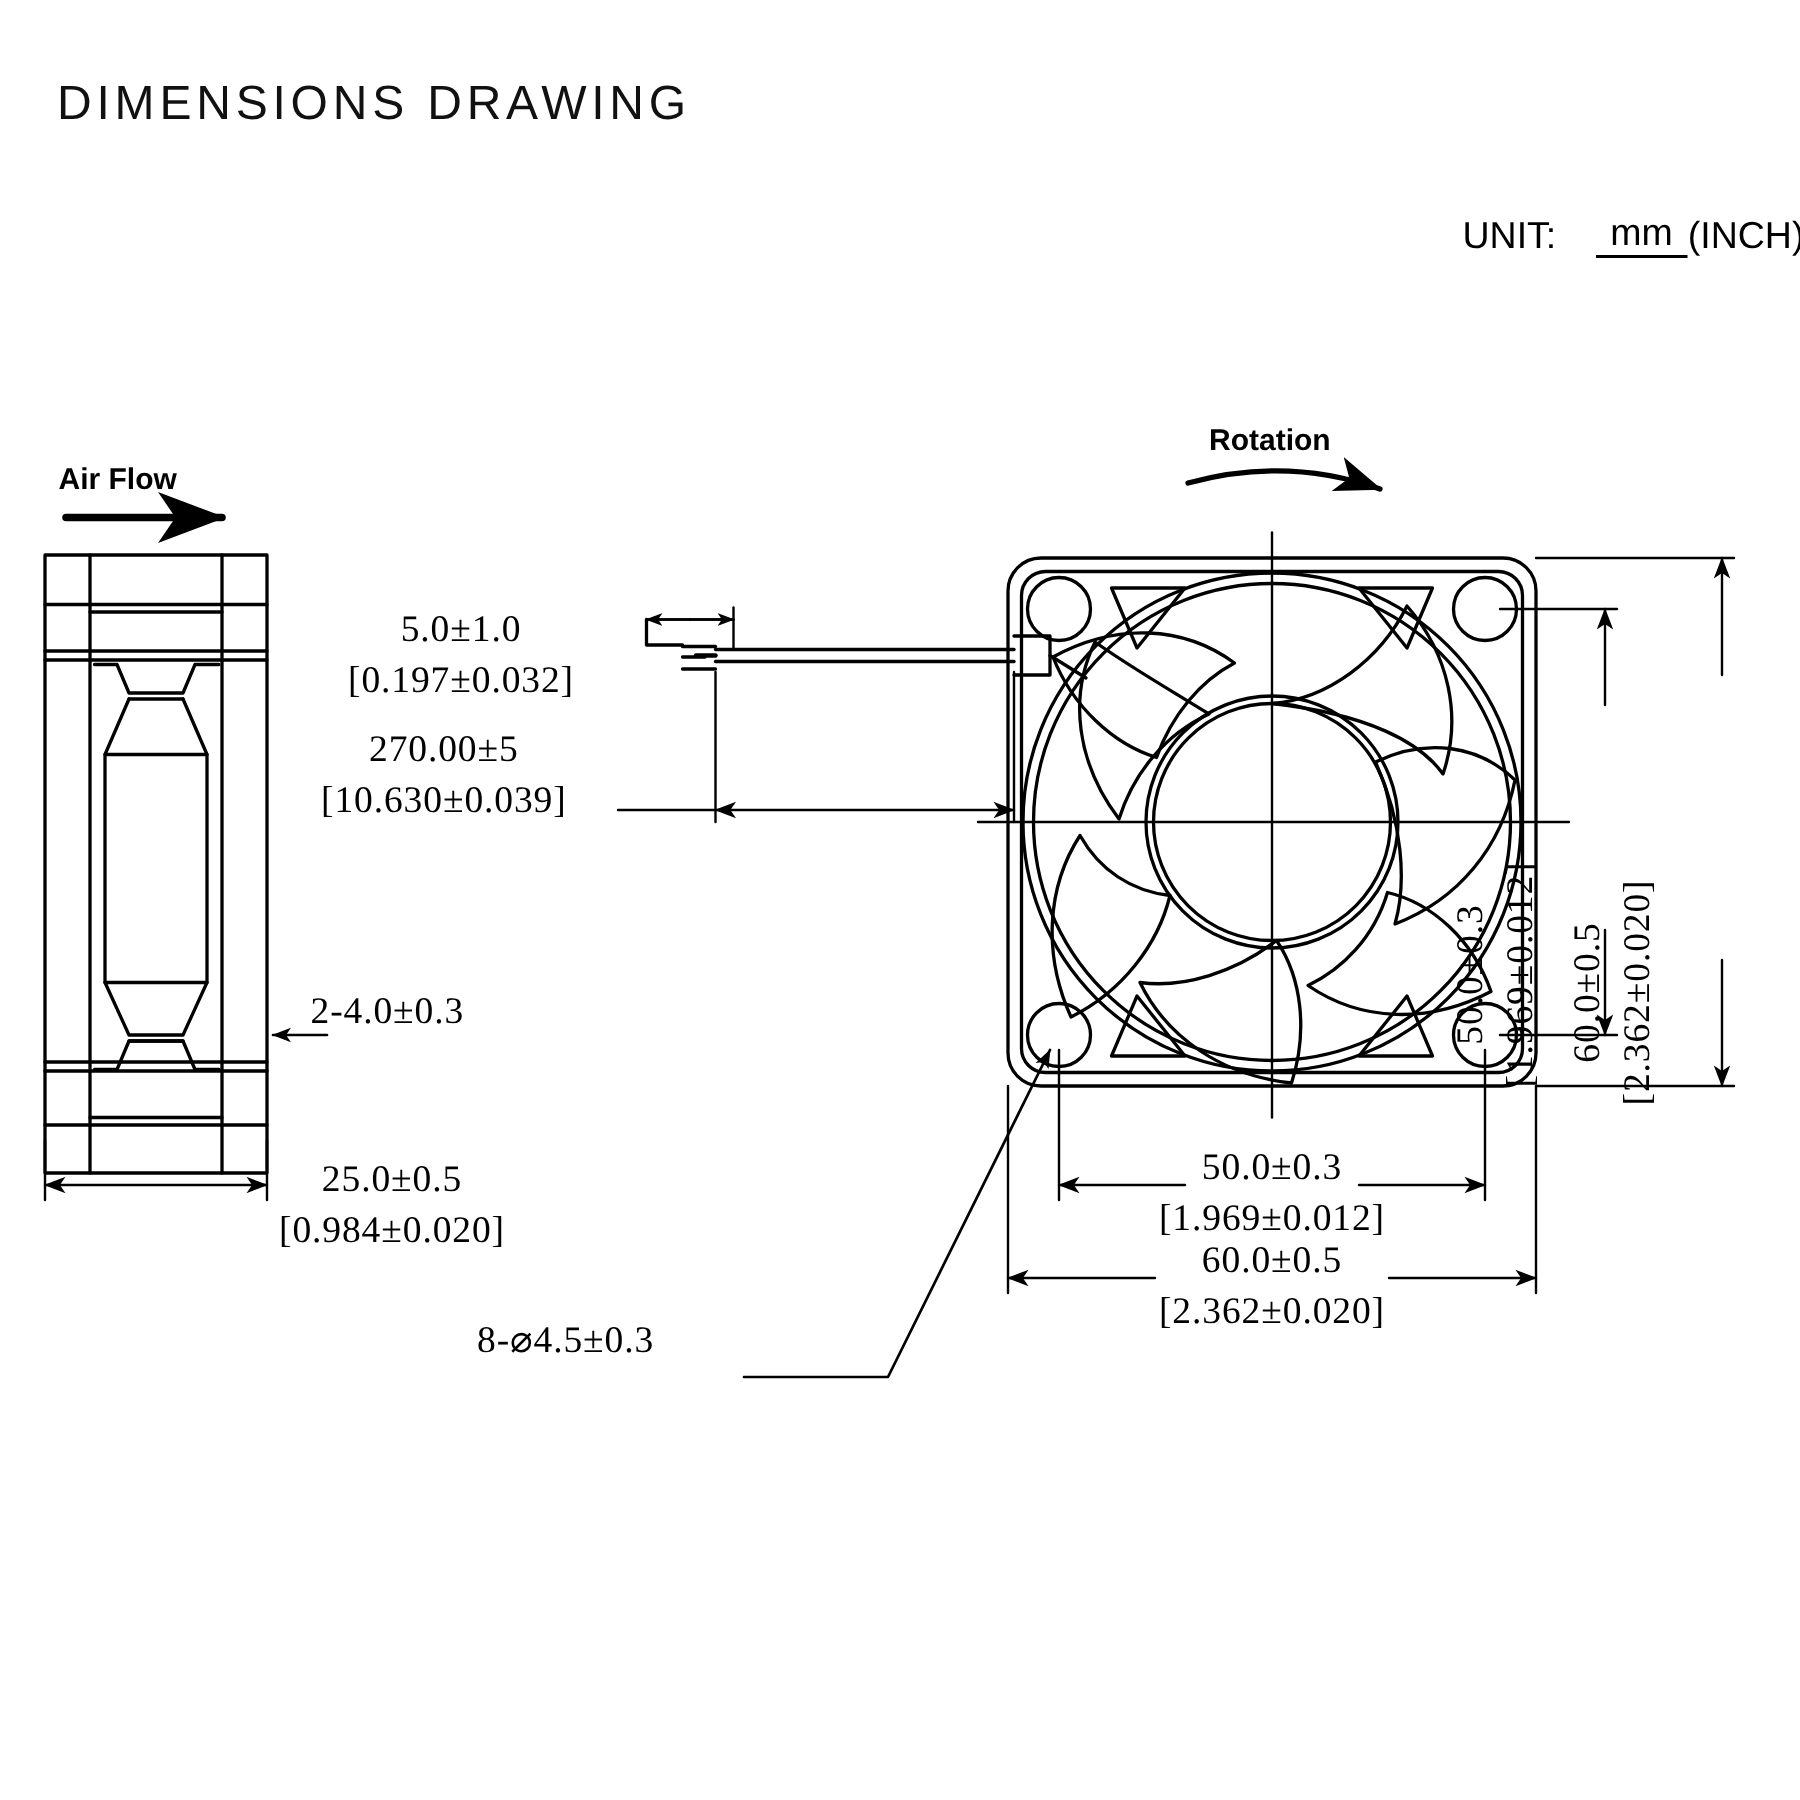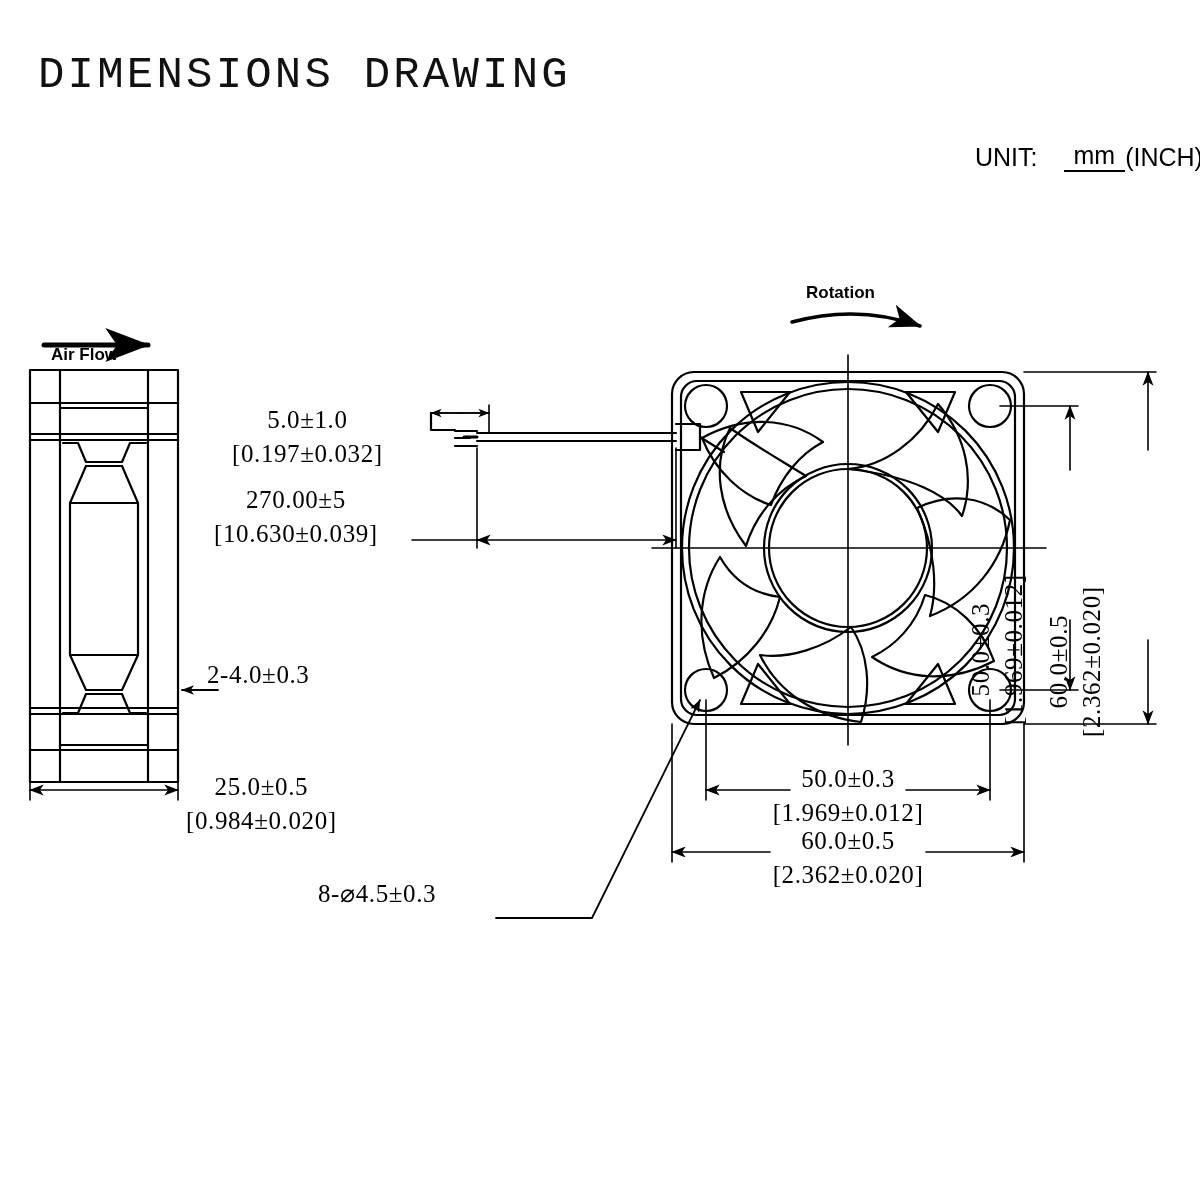--- a/index.html
+++ b/index.html
@@ -20,30 +20,30 @@
     position: absolute;
     left: 0;
     top: 0;
     width: 1200px;
     height: 1200px;
   }
   .ttl {
     position: absolute;
     left: 38px;
     top: 50px;
-    font-family: Liberation Mono, monospace;
-    font-size: 44px;
+    font-family: Liberation Sans, sans-serif;
+    font-size: 32px;
     letter-spacing: 3.2px;
     color: #111;
     white-space: nowrap;
   }
   .sans-lbl {
     position: absolute;
     font-family: "Liberation Sans", sans-serif;
-    font-size: 17px;
+    font-size: 20px;
     font-weight: bold;
     color: #000;
     white-space: nowrap;
   }
   .unit-wrap {
     position: absolute;
     left: 975px;
     top: 142px;
     display: flex;
     align-items: center;
@@ -249,21 +249,21 @@
   <div class="ttl">DIMENSIONS DRAWING</div>
 
   <div class="unit-wrap">
     <span class="unit-lbl">UNIT:</span>
     <span class="unit-frac">
       <span class="unit-num">mm</span>
       <span class="unit-den">(INCH)</span>
     </span>
   </div>
 
-  <div class="sans-lbl" style="left:51px; top:309px;margin-top:36px;">Air Flow</div>
+  <div class="sans-lbl" style="left:39px; top:309px;">Air Flow</div>
 
   <div class="sans-lbl" style="left:806px; top:283px;">Rotation</div>
 
   <div class="dim" style="left:232px; top:385px;margin-top:18px;">
     <div>5.0±1.0</div>
     <div>[0.197±0.032]</div>
   </div>
 
   <div class="dim" style="left:214px; top:483px;">
     <div>270.00±5</div>

